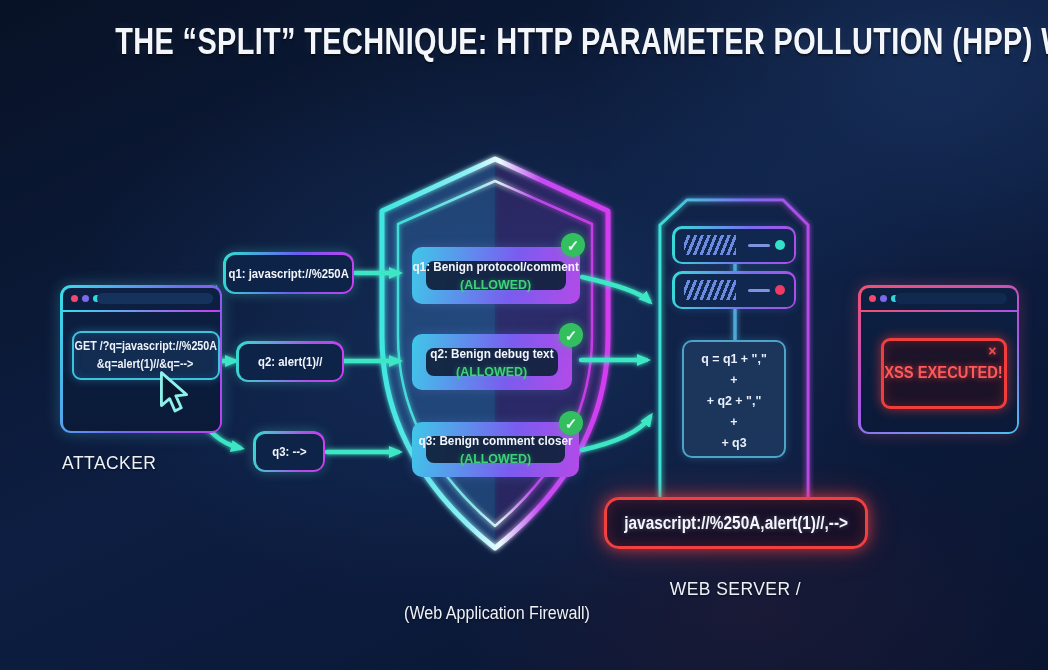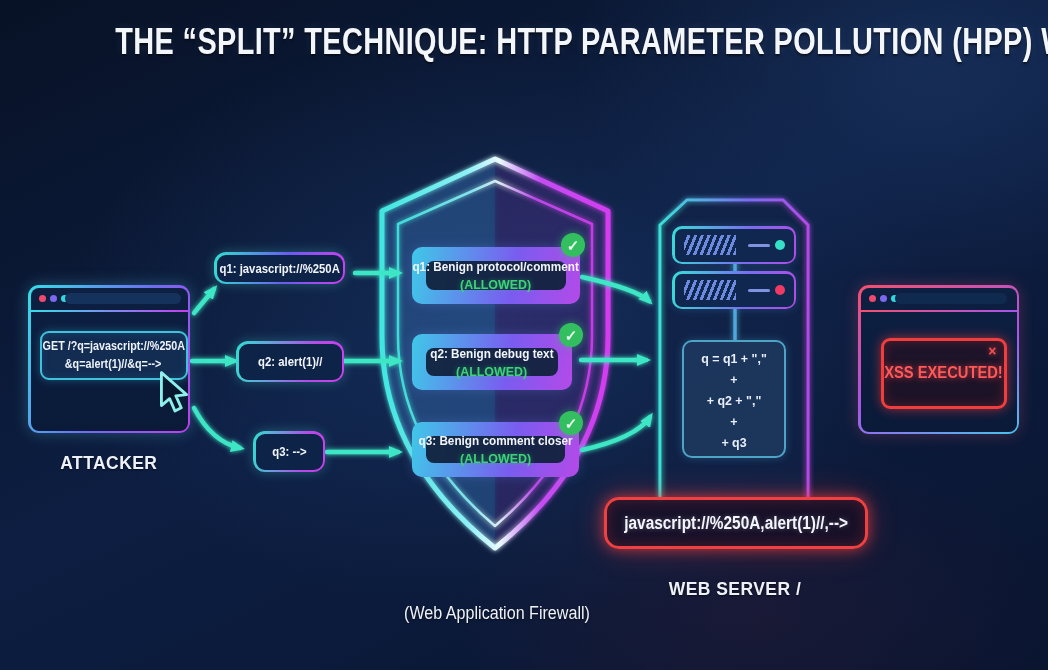--- a/index.html
+++ b/index.html
@@ -27,21 +27,21 @@
     text-shadow: 0 2px 3px rgba(0,0,0,0.65), 0 0 10px rgba(170,195,255,0.12);
   }
 
   
   .frame { position:absolute; z-index:2; border-radius:11px; padding:2.5px; }
   .frame > .inner { position:relative; width:100%; height:100%; border-radius:8px;
     background: linear-gradient(180deg,#0d2042 0%, #0a1a38 100%); overflow:hidden; }
 
   
   .win-attacker { background: linear-gradient(115deg,#36dfe8 0%, #6f6cf0 55%, #c43df0 100%);
-    box-shadow: 0 0 16px rgba(90,210,235,0.30); }
+    box-shadow: 0 0 16px rgba(90,210,235,0.30); margin-left: 32px; }
   .win-victim   { background: linear-gradient(155deg,#f4506e 0%, #a855e8 55%, #46c4ee 100%);
     box-shadow: 0 0 16px rgba(235,90,130,0.28); }
   .titlebar { position:absolute; left:0; top:0; width:100%; height:22px; }
   .dots { position:absolute; left:8px; top:7px; display:flex; gap:4px; }
   .dot { width:7px; height:7px; border-radius:50%; }
   .urlpill { position:absolute; left:34px; top:5px; height:11px; border-radius:6px; background:#15325c; }
   .sep { position:absolute; left:0; top:22px; width:100%; height:2px; }
   .sep-a { background: linear-gradient(90deg,#36dfe8,#c43df0); }
   .sep-v { background: linear-gradient(90deg,#f4506e,#a855e8); }
 
@@ -95,21 +95,21 @@
 
   .xss-box { position:absolute; left:20px; top:50px; width:126px; height:71px;
     border:3px solid #f23d3d; border-radius:9px; background: rgba(44,12,26,0.55);
     box-shadow: 0 0 12px rgba(255,60,60,0.6), inset 0 0 12px rgba(255,60,60,0.25);
     display:flex; align-items:center; justify-content:center; }
   .xss-text { font-size:16px; font-weight:700; color:#ff5a5a; white-space:nowrap; transform:scaleX(0.92);
     text-shadow: 0 0 7px rgba(255,70,70,0.8); }
   .xss-close { position:absolute; right:7px; top:2px; color:#f25050; font-size:14px; font-weight:700;
     text-shadow: 0 0 5px rgba(255,70,70,0.8); }
 
-  .label { position:absolute; z-index:3; text-align:center; color:#eef2f8; font-weight:700;
+  .label { position:absolute; z-index:3; text-align:center; color:#eef2f8; font-weight:400;
     text-shadow: 0 1px 2px rgba(0,0,0,0.6); }
   .label .lt { display:inline-block; transform:scaleX(0.92); white-space:nowrap; }
   .lbl-lg { font-size:19px; letter-spacing:0.5px; }
   .lbl-md { font-size:17.5px; font-weight:400; }
 
   .cursor-icon { position:absolute; z-index:4; }
 </style>
 </head>
 <body>
 
@@ -201,21 +201,21 @@
   </div>
 
   <svg class="cursor-icon" style="left:155px; top:371px;" width="38" height="44" viewBox="0 0 24 28">
     <path d="M4,1 L4,22 L9.2,17.6 L12.6,25.4 L16.6,23.4 L13.2,15.8 L20,15 Z" fill="rgba(8,22,46,0.9)" stroke="#8ef0ea" stroke-width="1.8" stroke-linejoin="round"></path>
   </svg>
 
   <div class="label lbl-lg" style="left:28px; top:452px; width:162px;">
     <span class="lt">ATTACKER</span>
   </div>
 
-  <div class="frame pill pill-g1" style="left:214px; top:252px; width:131px; height:32px;">
+  <div class="frame pill pill-g1" style="left:223px; top:252px; width:131px; height:42px;">
     <div class="inner">
         <span class="pill-text">q1: javascript://%250A</span>
       </div>
   </div>
   <div class="frame pill pill-g2" style="left:236px; top:341px; width:108px; height:41px;">
     <div class="inner">
         <span class="pill-text">q2: alert(1)//</span>
       </div>
   </div>
   <div class="frame pill pill-g2" style="left:253px; top:431px; width:72px; height:41px;">

